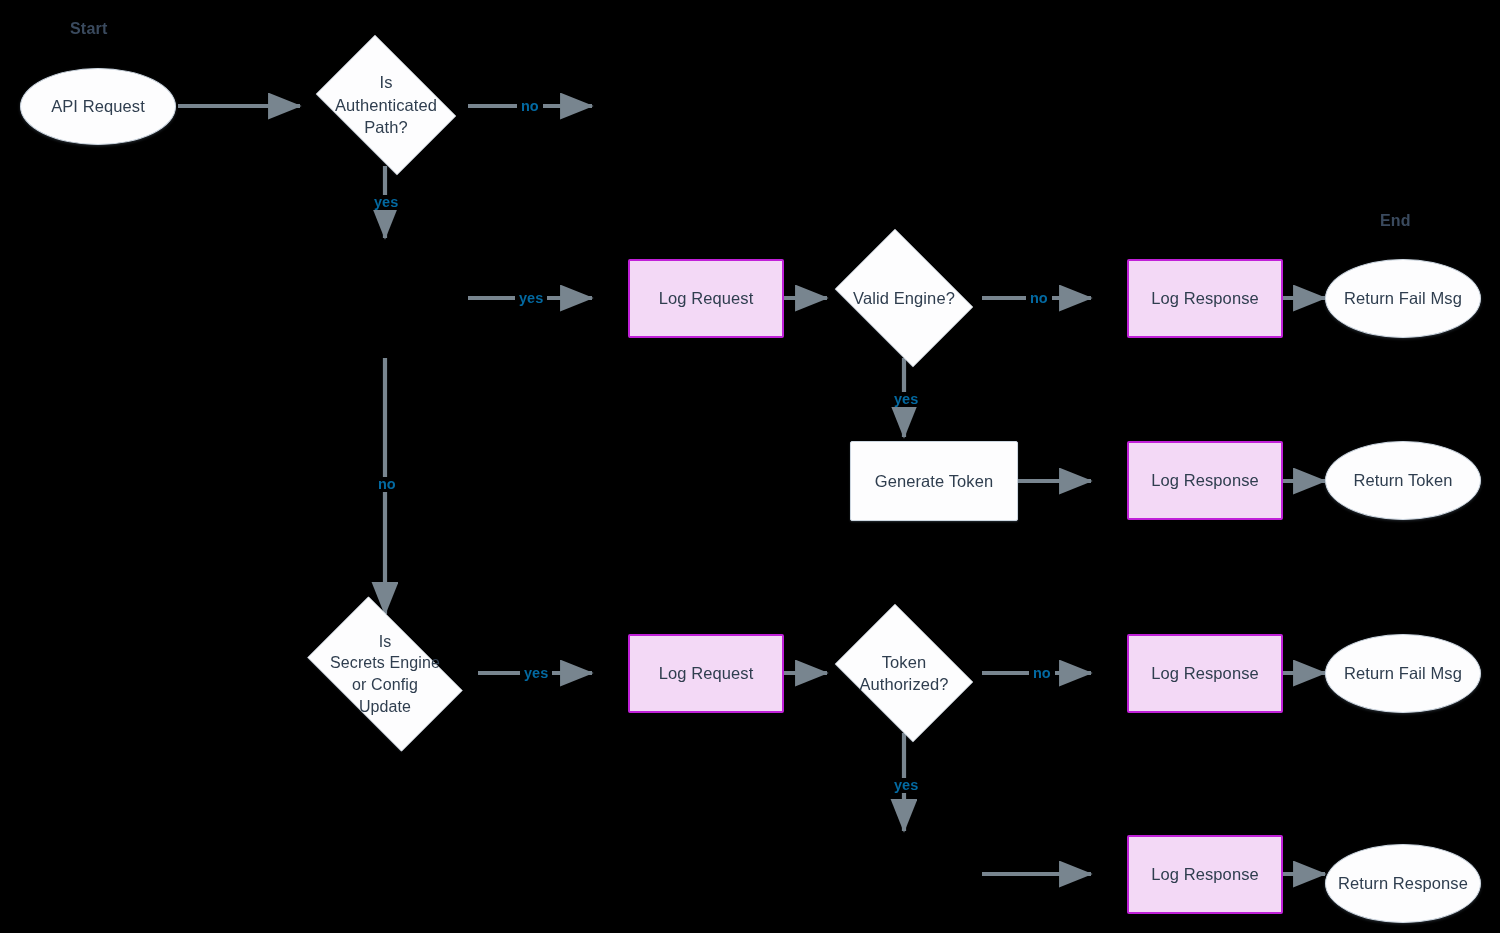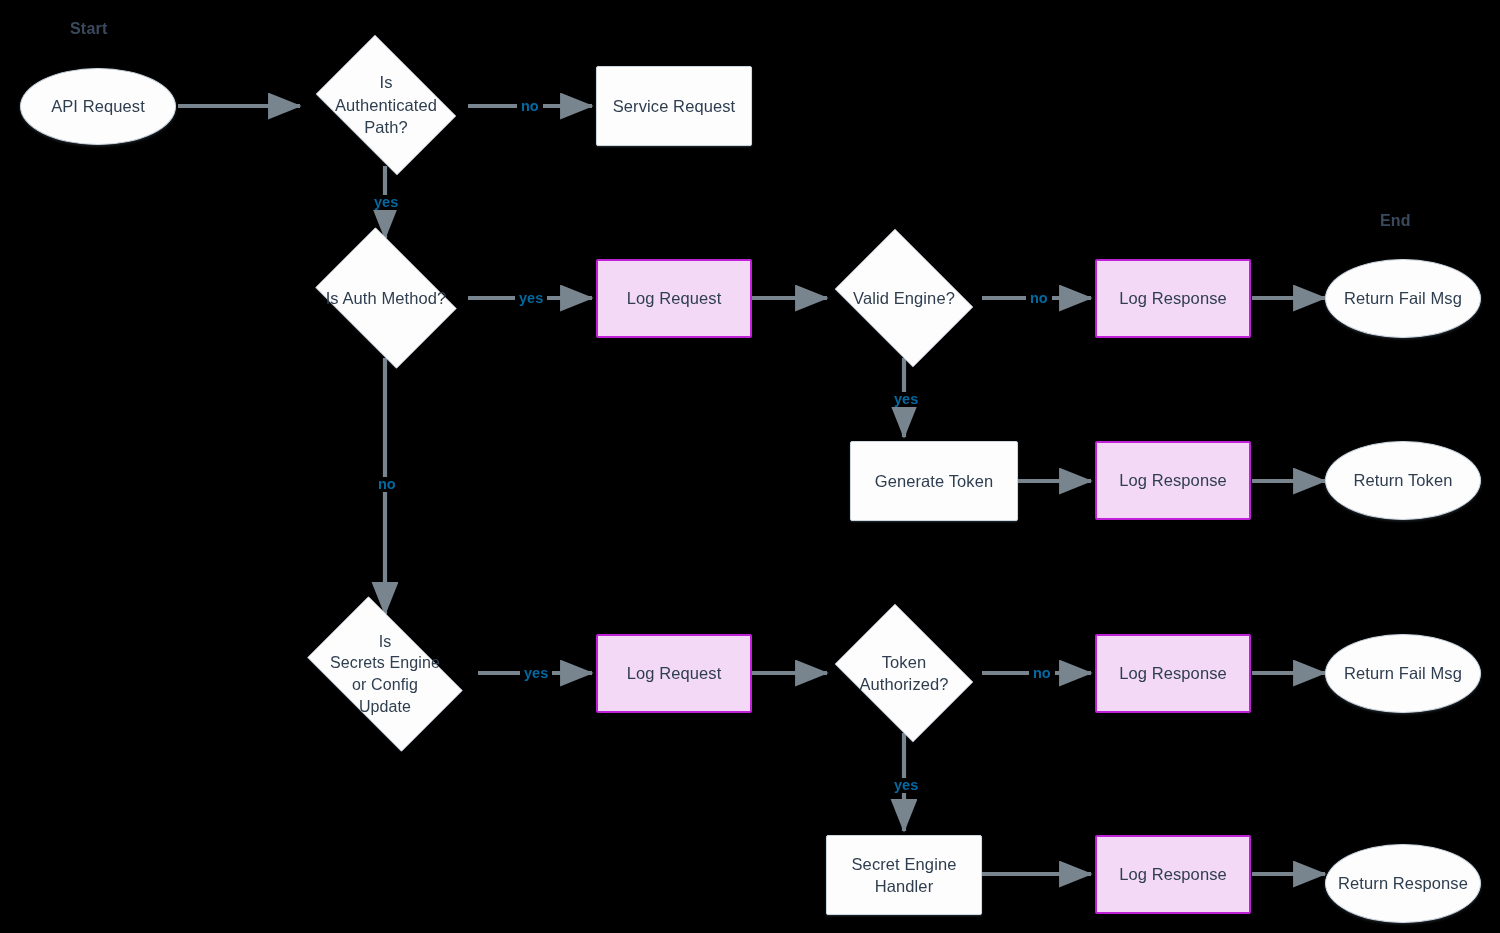--- a/index.html
+++ b/index.html
@@ -40,20 +40,21 @@
     background: #fdfdfe;
     border: 1.6px solid #ccd6e0;
     border-radius: 2px;
     box-shadow: 0 1px 2px rgba(120,140,160,.30);
   }
   
   .proc-hl {
     background: #f3d9f6;
     border: 2.4px solid #c020d8;
     border-radius: 2px;
+    margin-left: 32px;
   }
   
   .term {
     background: #fdfdfe;
     border: 1.6px solid #ccd6e0;
     border-radius: 50%;
     box-shadow: 0 1px 3px rgba(120,140,160,.32);
   }
   
   .dec {
@@ -163,28 +164,21 @@
     <span>API Request</span>
   </div>
 
   <div class="node dec" style="left:305px; top:46px; width:162px; height:118px;">
     <span class="dshape"></span>
     <span class="dtext" style="white-space:pre-line;">Is
 Authenticated
 Path?</span>
   </div>
 
-  <div class="node proc" style="left:596px; top:66px; width:156px; height:80px;">
-    <span>Service Request</span>
-  </div>
-
-  <div class="node dec" style="left:305px; top:238px; width:162px; height:120px;">
-    <span class="dshape"></span>
-    <span class="dtext" style="white-space:pre-line;">Is Auth Method?</span>
-  </div>
+
 
   <div class="node proc-hl" style="left:596px; top:259px; width:156px; height:79px;">
     <span>Log Request</span>
   </div>
 
   <div class="node dec" style="left:826px; top:238px; width:156px; height:120px;">
     <span class="dshape"></span>
     <span class="dtext" style="white-space:pre-line;">Valid Engine?</span>
   </div>
 
@@ -227,24 +221,20 @@
   </div>
 
   <div class="node proc-hl" style="left:1095px; top:634px; width:156px; height:79px;">
     <span>Log Response</span>
   </div>
 
   <div class="node term" style="left:1325px; top:634px; width:156px; height:79px;">
     <span>Return Fail Msg</span>
   </div>
 
-  <div class="node proc" style="left:826px; top:835px; width:156px; height:80px;">
-    <span style="white-space:pre-line;">Secret Engine
-Handler</span>
-  </div>
 
   <div class="node proc-hl" style="left:1095px; top:835px; width:156px; height:79px;">
     <span>Log Response</span>
   </div>
 
   <div class="node term" style="left:1325px; top:844px; width:156px; height:79px;">
     <span>Return Response</span>
   </div>
 
 </div>

